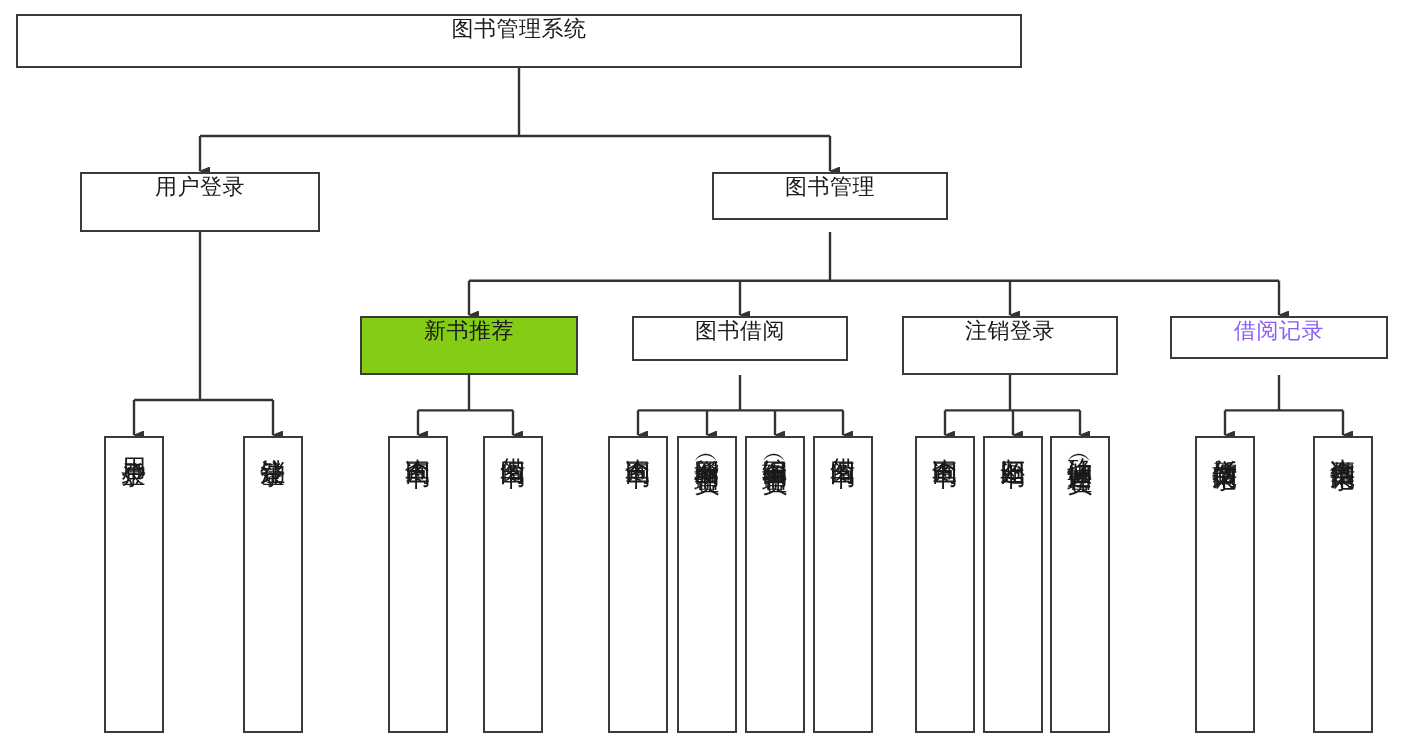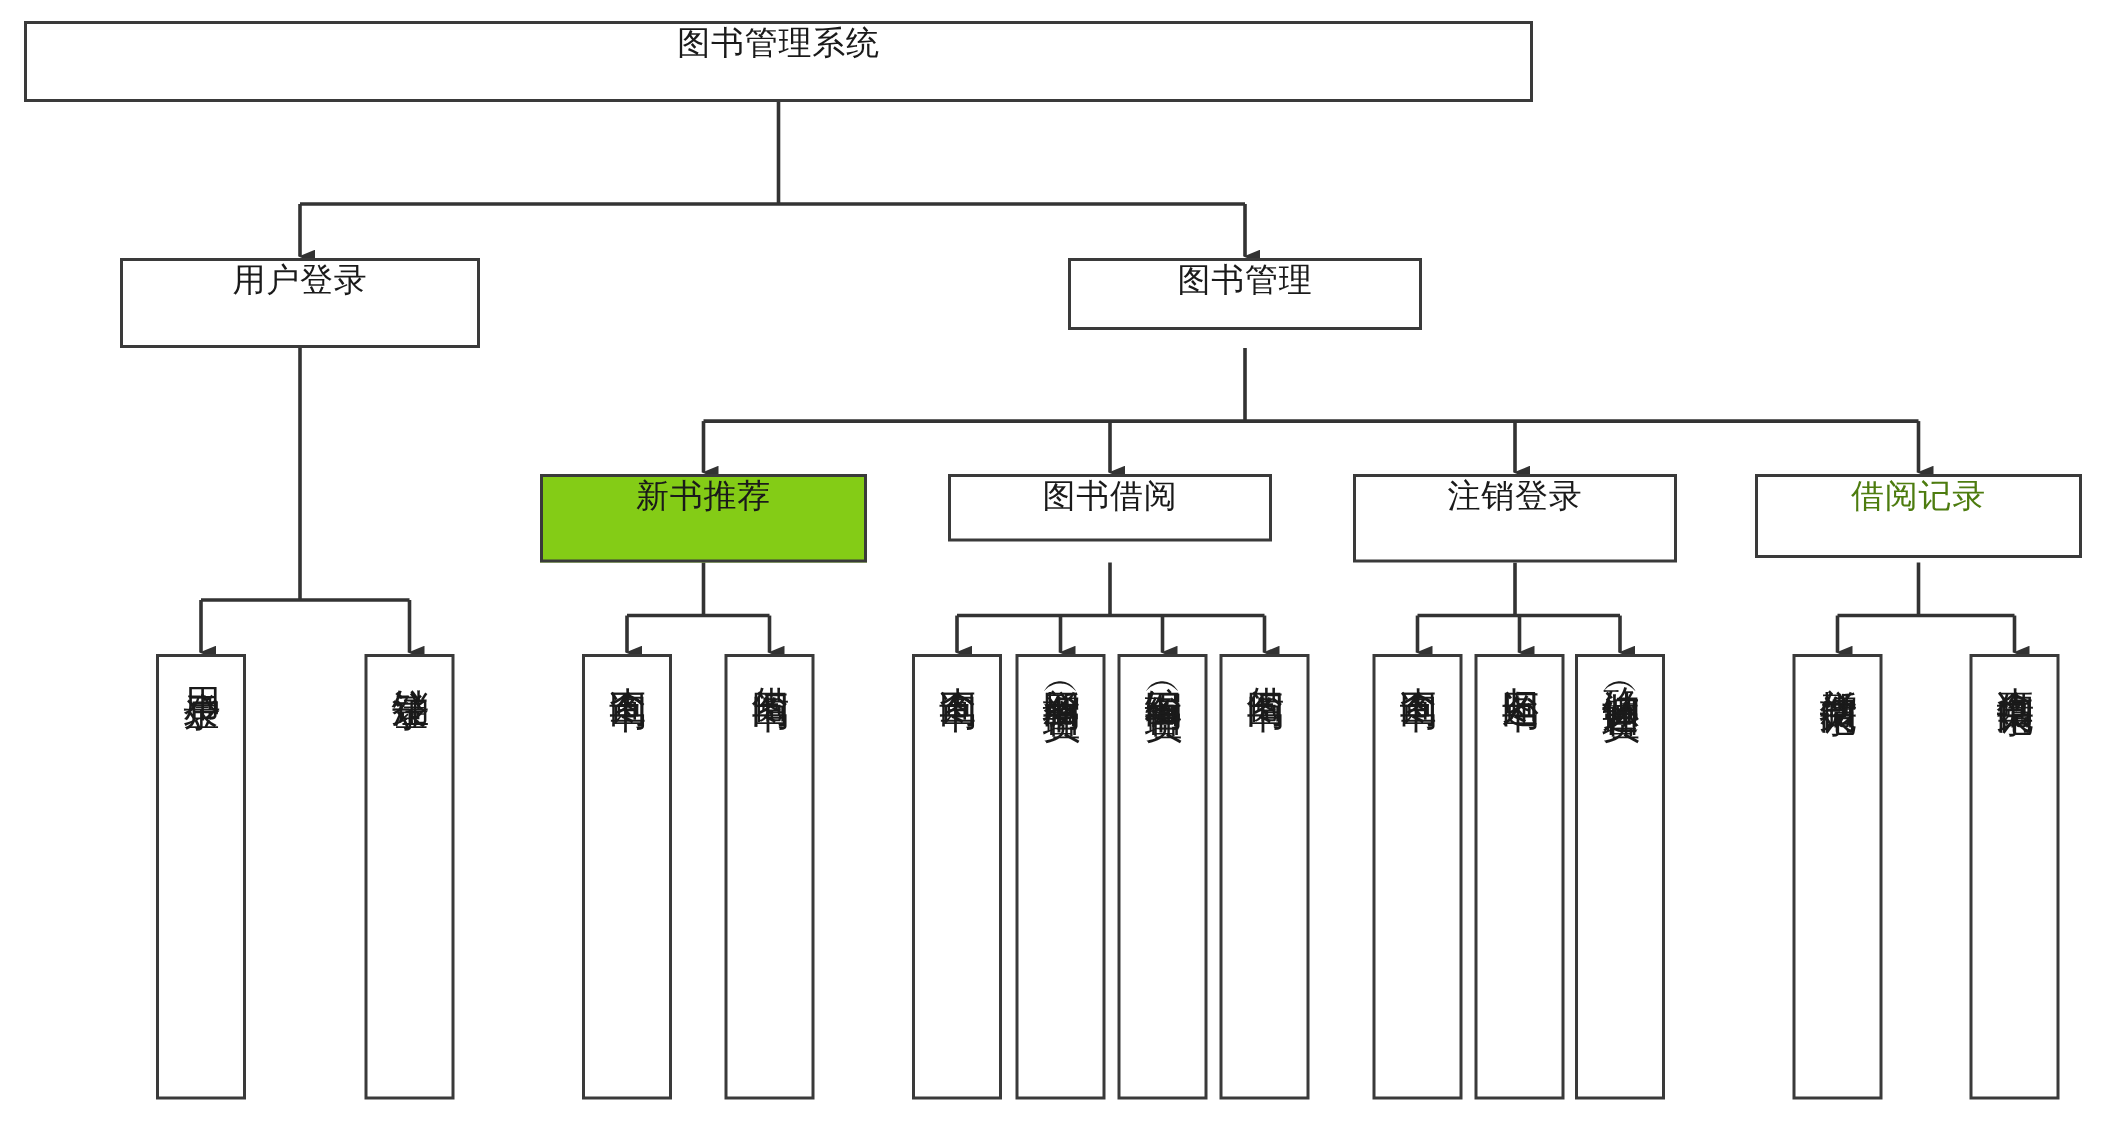--- a/index.html
+++ b/index.html
@@ -122,21 +122,21 @@
       </div>
       <div class="node horizontal" style="left: 360px; top: 316px; width: 218px; height: 59px; border-color: rgb(58, 58, 58); background: #84cc16; color: rgb(26, 26, 26);">
         <span class="node-label">新书推荐</span>
       </div>
       <div class="node horizontal" style="left: 632px; top: 316px; width: 216px; height: 45px; border-color: rgb(58, 58, 58); background: rgb(255, 255, 255); color: rgb(26, 26, 26);">
         <span class="node-label">图书借阅</span>
       </div>
       <div class="node horizontal" style="left: 902px; top: 316px; width: 216px; height: 59px; border-color: rgb(58, 58, 58); background: rgb(255, 255, 255); color: rgb(26, 26, 26);">
         <span class="node-label">注销登录</span>
       </div>
-      <div class="node horizontal" style="left: 1170px; top: 316px; width: 218px; height: 56px; border-color: rgb(58, 58, 58); background: rgb(255, 255, 255); color: #4d7c0f;">
+      <div class="node horizontal" style="left: 1170px; top: 316px; width: 218px; height: 43px; border-color: rgb(58, 58, 58); background: rgb(255, 255, 255); color: #8b5cf6;">
         <span class="node-label">借阅记录</span>
       </div>
       <div class="node vertical" style="left: 104px; top: 436px; width: 60px; height: 297px; border-color: rgb(58, 58, 58); background: rgb(255, 255, 255); color: rgb(26, 26, 26);">
         <span class="node-label">用户登录</span>
       </div>
       <div class="node vertical" style="left: 243px; top: 436px; width: 60px; height: 297px; border-color: rgb(58, 58, 58); background: rgb(255, 255, 255); color: rgb(26, 26, 26);">
         <span class="node-label">注销登录</span>
       </div>
       <div class="node vertical" style="left: 388px; top: 436px; width: 60px; height: 297px; border-color: rgb(58, 58, 58); background: rgb(255, 255, 255); color: rgb(26, 26, 26);">
         <span class="node-label">查询图书</span>

